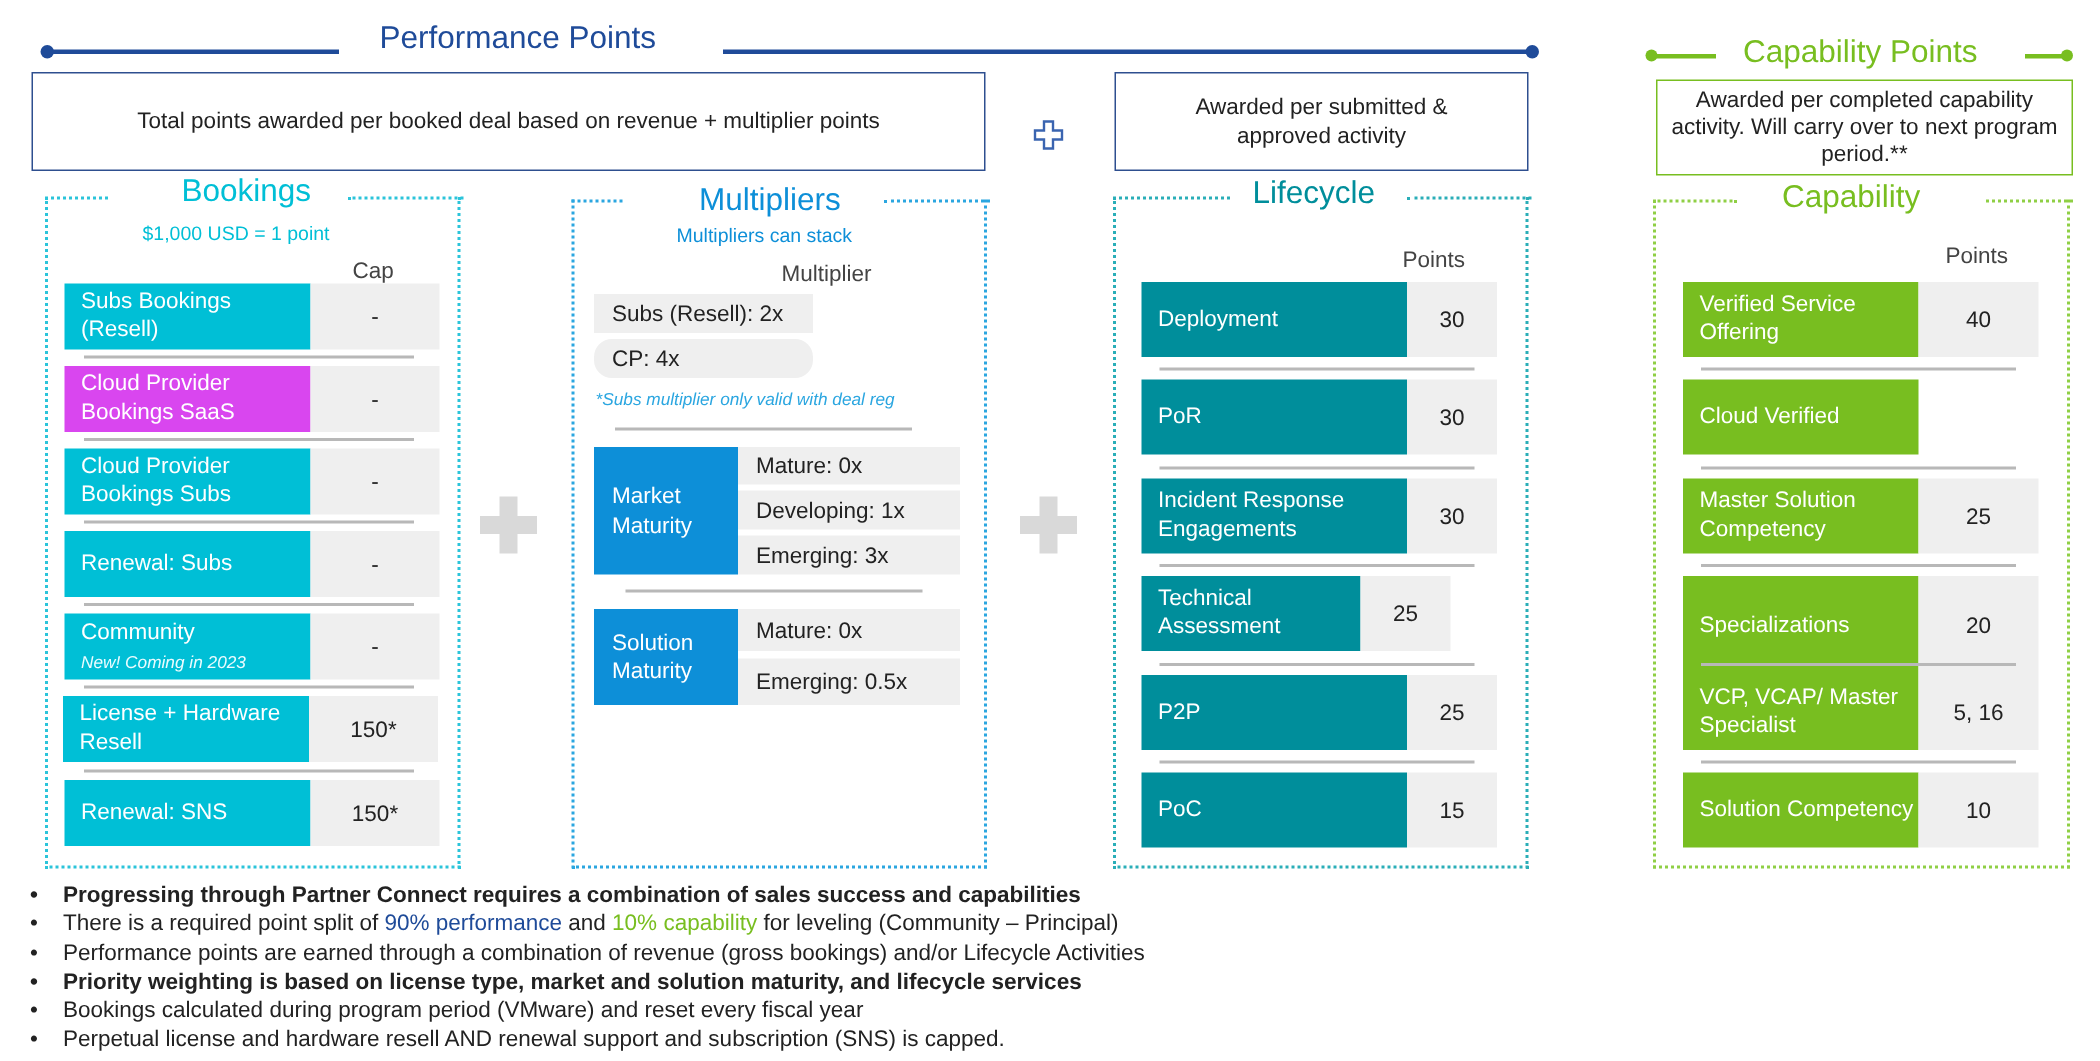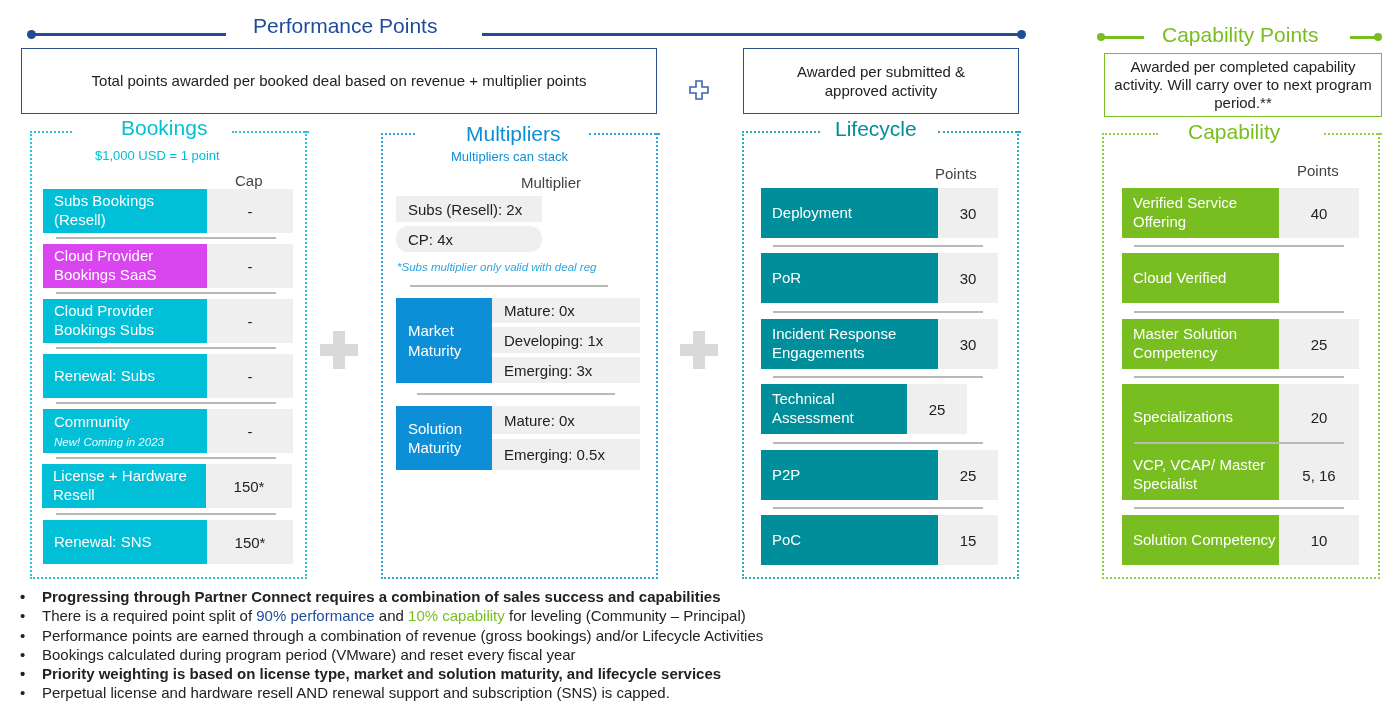--- a/index.html
+++ b/index.html
@@ -234,16 +234,16 @@
   <div class="row" style="left:1122px;top:515px;height:50px;">
     <div class="lbl" style="width:157px;background:#78be20;">Solution Competency</div>
     <div class="val" style="width:80px;">10</div>
   </div>
 </div>
 
 <div class="bullets">
   <div class="b bold"><span class="dot">•</span><span>Progressing through Partner Connect requires a combination of sales success and capabilities</span></div>
   <div class="b"><span class="dot">•</span><span>There is a required point split of </span><span style="color:#1f4b99;">90% performance</span><span> and </span><span style="color:#78be20;">10% capability</span><span> for leveling (Community – Principal)</span></div>
   <div class="b"><span class="dot">•</span><span>Performance points are earned through a combination of revenue (gross bookings) and/or Lifecycle Activities</span></div>
+  <div class="b bold"><span class="dot">•</span><span>Priority weighting is based on license type, market and solution maturity, and lifecycle services</span></div>
   <div class="b"><span class="dot">•</span><span>Bookings calculated during program period (VMware) and reset every fiscal year</span></div>
-  <div class="b bold"><span class="dot">•</span><span>Priority weighting is based on license type, market and solution maturity, and lifecycle services</span></div>
   <div class="b"><span class="dot">•</span><span>Perpetual license and hardware resell AND renewal support and subscription (SNS) is capped.</span></div>
 </div>
 
 </body></html>

